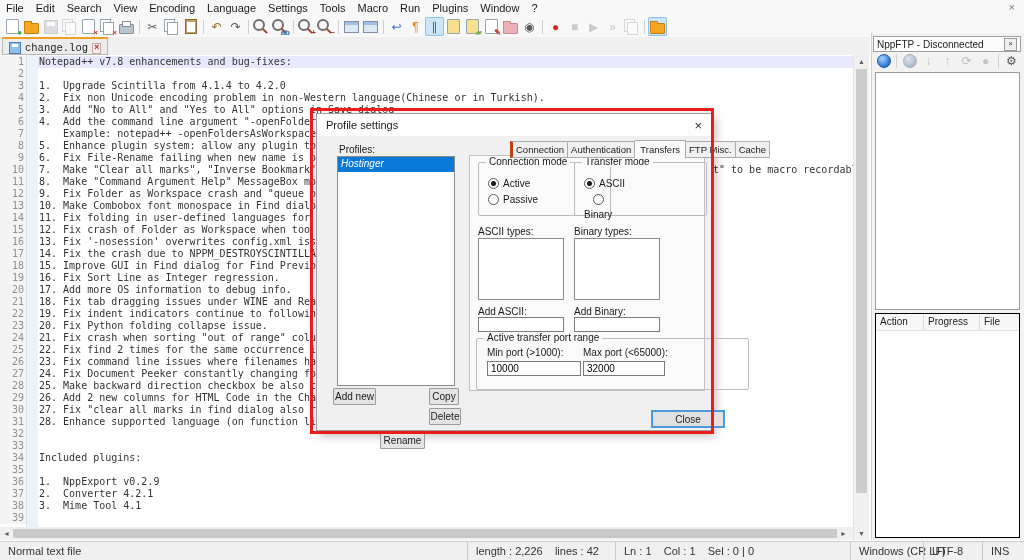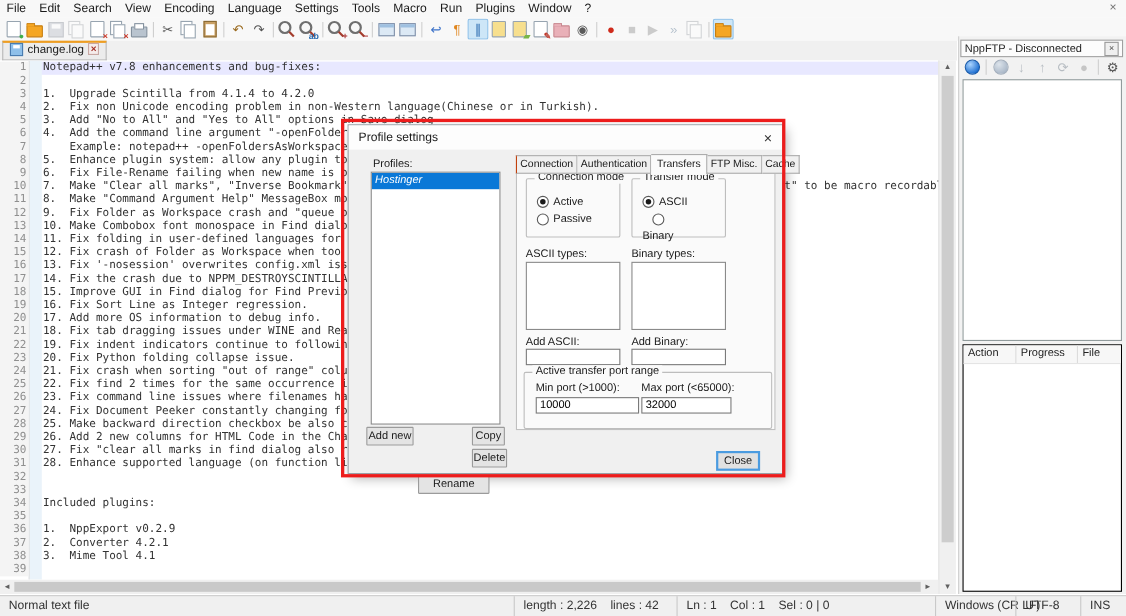--- a/index.html
+++ b/index.html
@@ -36,22 +36,22 @@
   .p-print::before{content:"";position:absolute;top:-4px;left:2px;width:7px;height:4px;background:#fff;border:1px solid #84919e;}
   .p-mag{width:8px;height:8px;border:2px solid #6f6f6f;border-radius:50%;position:relative;margin:-3px 3px 0 -2px;}
   .p-mag::after{content:"";position:absolute;width:6px;height:2px;background:#a33c2c;
     transform:rotate(45deg);right:-5px;bottom:-3px;}
   .p-win{width:13px;height:10px;background:#dce9f5;border:1px solid #7f8fa8;position:relative;}
   .p-win::before{content:"";position:absolute;top:0;left:0;right:0;height:3px;background:#9fc0e0;}
   .p-sphere{width:12px;height:12px;border-radius:50%;border:1px solid #1a5aa8;
     background:radial-gradient(circle at 35% 30%,#aad4ff,#1f6fd0 75%);}
   
   .tabbar{position:absolute;left:0;top:37px;width:870px;height:18px;background:#f0f0f0;}
-  .doctab{position:absolute;left:2px;top:0;height:15px;display:flex;align-items:flex-start;gap:4px;
-    padding:0 6px;background:#ececec;border:1px solid #b8b8b8;border-top:2px solid #ee9e23;font-size:10.5px;color:#222;}
+  .doctab{position:absolute;left:2px;top:0;height:15px;display:flex;align-items:flex-end;gap:4px;
+    padding:0 6px;background:#ececec;border:1px solid #b8b8b8;border-top:2px solid #ee9e23;font-size:10.5px;color:#222;font-family:Liberation Mono, monospace;}
   .tab-ico{width:10px;height:10px;background:#8fc0ea;border:1px solid #4a7cb0;position:relative;}
   .tab-ico::before{content:"";position:absolute;top:1px;left:2px;right:2px;height:3px;background:#fff;}
   .tab-close{color:#a33026;font-size:9px;font-weight:bold;border:1px solid #c8a8a4;padding:0 1px;line-height:9px;background:#f6eceb;}
   
   .editor{position:absolute;left:0;top:55px;width:853px;height:472px;background:#fff;overflow:hidden;
     font-family:"DejaVu Sans Mono","Liberation Mono",monospace;font-size:10px;line-height:12px;color:#333;}
   .gutter{position:absolute;left:0;top:1px;width:26px;text-align:right;color:#8f8f8f;background:#f4f4f4;}
   .gutter-strip{position:absolute;left:26px;top:0;width:11px;height:472px;background:#eaf3fa;border-left:1px solid #e0e0e0;}
   .gnum{height:12px;padding-right:2px;}
   .lines{position:absolute;left:39px;top:1px;right:0;}
@@ -89,31 +89,31 @@
   .dlg-title{height:22px;background:#fdfdfd;display:flex;align-items:center;padding:0 9px;font-size:11px;}
   .dlg-close{margin-left:auto;font-size:13px;color:#333;}
   .dlbl{position:absolute;white-space:nowrap;}
   .dlist{position:absolute;background:#fff;border:1px solid #8a8a8a;box-sizing:border-box;overflow:hidden;}
   .lrow{height:15px;padding:1px 3px;font-size:10px;box-sizing:border-box;}
   .lrow.sel{background:#0a78d7;color:#fff;font-style:italic;}
   .pbtn{position:absolute;height:17px;background:#e4e4e4;border:1px solid #9b9b9b;display:flex;align-items:center;justify-content:center;
     font-size:10px;box-sizing:border-box;border-radius:1px;}
   .tabstrip{position:absolute;left:152px;top:26px;display:flex;align-items:flex-end;z-index:2;}
   .dtab{padding:2px 3px;background:#f0f0f0;border:1px solid #acacac;border-left:none;font-size:9.5px;white-space:nowrap;}
-  .dtab:first-child{border-left:1px solid #c2410c;}
+  .dtab:first-child{border-left:3px solid #c2410c;margin-left:41px;}
   .dtab.active{background:#fafafa;border-bottom:1px solid #fafafa;padding:3px 5px 3px;margin-bottom:-1px;position:relative;}
   .tabpage{position:absolute;left:152px;top:41px;width:236px;height:236px;background:#fafafa;border:1px solid #c0c0c0;box-sizing:border-box;}
-  .group{position:absolute;border:1px solid #bdbdbd;border-radius:2px;}
+  .group{position:absolute;border:1px solid #bdbdbd;border-radius:2px;padding-left:47px;}
   .gtitle{position:absolute;top:-7px;left:7px;background:#fafafa;padding:0 3px;font-size:10px;white-space:nowrap;}
   .rrow{position:absolute;display:flex;align-items:center;gap:4px;font-size:10px;white-space:nowrap;}
   .radio{width:11px;height:11px;border:1px solid #5a5a5a;border-radius:50%;background:#fff;position:relative;flex:0 0 auto;box-sizing:border-box;}
   .radio.checked::after{content:"";position:absolute;top:2px;left:2px;right:2px;bottom:2px;background:#1a1a1a;border-radius:50%;}
   .dinput{position:absolute;height:15px;background:#fff;border:1px solid #7a7a7a;font-size:10px;padding:0 3px;
     box-sizing:border-box;font-family:"Liberation Sans",sans-serif;}
-  .closebtn{position:absolute;left:334px;top:296px;width:40px;height:18px;background:#e1e1e1;border:2px solid #4a9be0;
+  .closebtn{position:absolute;left:334px;top:296px;width:74px;height:18px;background:#e1e1e1;border:2px solid #4a9be0;
     display:flex;align-items:center;justify-content:center;font-size:10px;box-sizing:border-box;}
   .red-annot{position:absolute;left:310px;top:108px;width:404px;height:326px;border:3px solid #ed1c1c;box-sizing:border-box;z-index:60;pointer-events:none;}
 </style>
 </head>
 <body>
 
 <div class="menubar">
   <span style="display:flex;">
       <span class="menu-item">File</span>
       <span class="menu-item">Edit</span>
@@ -406,21 +406,21 @@
 <div class="dialog">
   <div class="dlg-title">
     <span>Profile settings</span>
     <span class="dlg-close">×</span>
   </div>
   <span class="dlbl" style="left:22px;top:30px;">Profiles:</span>
   <div class="dlist" style="left:20px;top:42px;width:118px;height:230px;">
       <div class="lrow sel">Hostinger</div>
     </div>
   <div class="pbtn" style="left:16px;top:274px;width:43px;">Add new</div>
-  <div class="pbtn" style="left:63px;top:274px;width:65px;margin-top:44px;">Rename</div>
+  <div class="pbtn" style="left:63px;top:274px;width:45px;margin-top:44px;">Rename</div>
   <div class="pbtn" style="left:112px;top:274px;width:30px;">Copy</div>
   <div class="pbtn" style="left:112px;top:294px;width:32px;">Delete</div>
 
   <div class="tabstrip">
       <span class="dtab">Connection</span>
       <span class="dtab">Authentication</span>
       <span class="dtab active">Transfers</span>
       <span class="dtab">FTP Misc.</span>
       <span class="dtab">Cache</span>
     </div>

